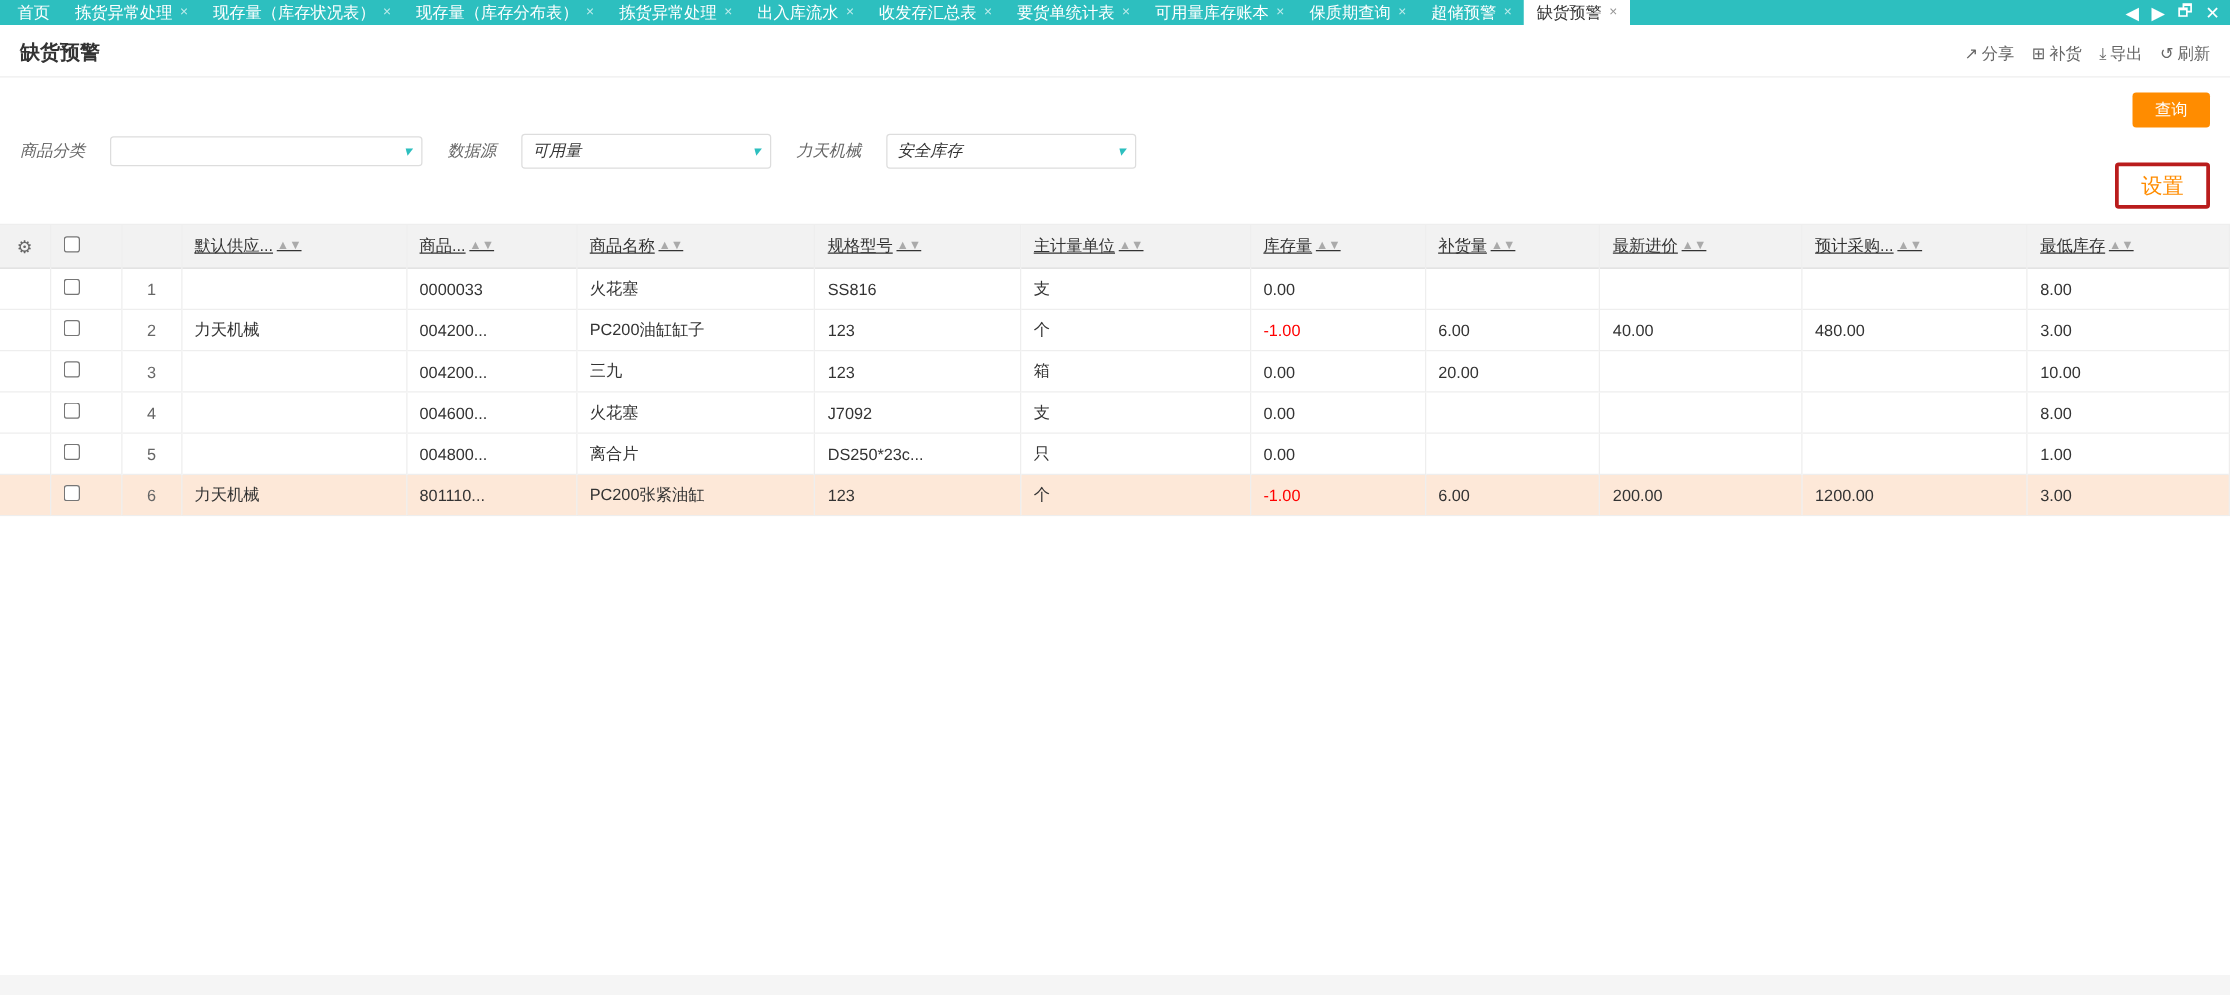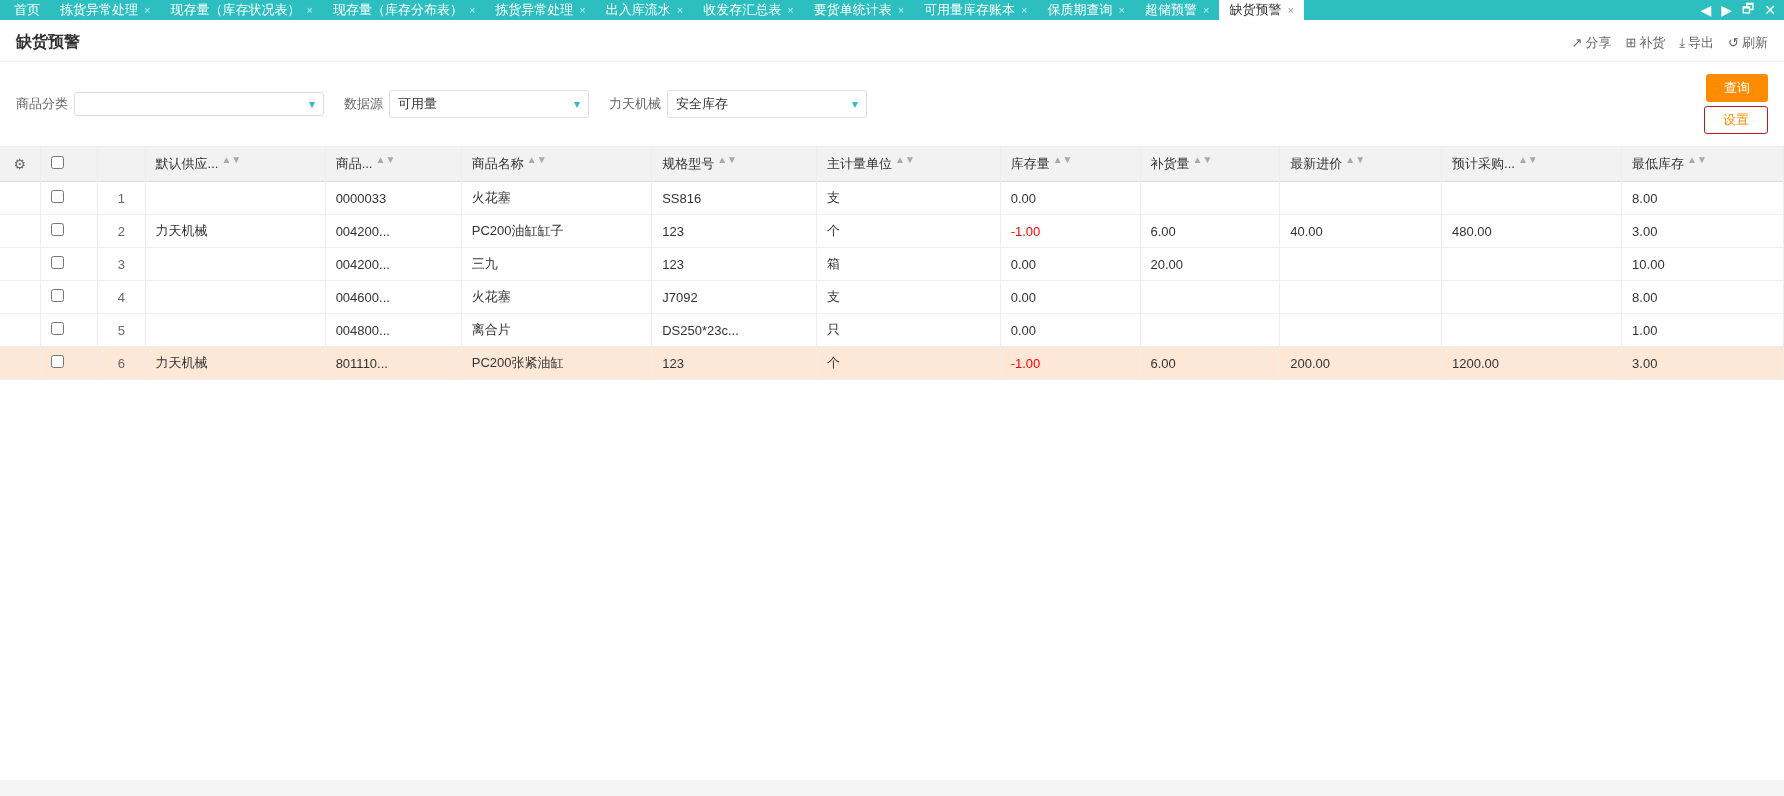--- a/index.html
+++ b/index.html
@@ -81,21 +81,22 @@
       display: flex;
       align-items: center;
       padding: 12px 16px;
       gap: 20px;
       border-bottom: 1px solid #eee;
       flex-wrap: wrap;
     }
     .filter-group {
       display: flex;
       align-items: center;
-      gap: 6px;
+      gap: 20px;
+      font-style: italic;
     }
     .filter-label {
       color: #666;
       font-size: 13px;
       white-space: nowrap;
     }
     .filter-select {
       display: flex;
       align-items: center;
       border: 1px solid #ddd;
@@ -135,26 +136,27 @@
       border: none;
       border-radius: 3px;
       padding: 5px 18px;
       cursor: pointer;
       font-size: 13px;
       min-width: 60px;
     }
     .btn-settings {
       background: #fff;
       color: #ff8c00;
-      border: 1px solid #b91c1c;
+      border: 3px solid #b91c1c;
       border-radius: 3px;
       padding: 4px 18px;
       cursor: pointer;
-      font-size: 13px;
+      font-size: 17px;
       min-width: 60px;
+      margin-top: 24px;
     }
 
     
     .table-container {
       padding: 0 0;
       overflow-x: auto;
     }
     table {
       width: 100%;
       border-collapse: collapse;
@@ -190,22 +192,24 @@
     .gear-icon {
       display: inline-flex;
       align-items: center;
       justify-content: center;
       cursor: pointer;
       color: #666;
       font-size: 14px;
     }
     .col-sort {
       display: flex;
+      align-items: center;
       gap: 3px;
       cursor: pointer;
+      text-decoration: underline;
     }
     .sort-arrows { font-size: 10px; color: #aaa; display: flex; flex-direction: column; line-height: 1; }
     input[type="checkbox"] { cursor: pointer; }
     .negative { color: #f00; margin-top: 28px; }
   </style>
 </head>
 <body>
 
 <div class="tab-bar">
   <div class="tab-item">

